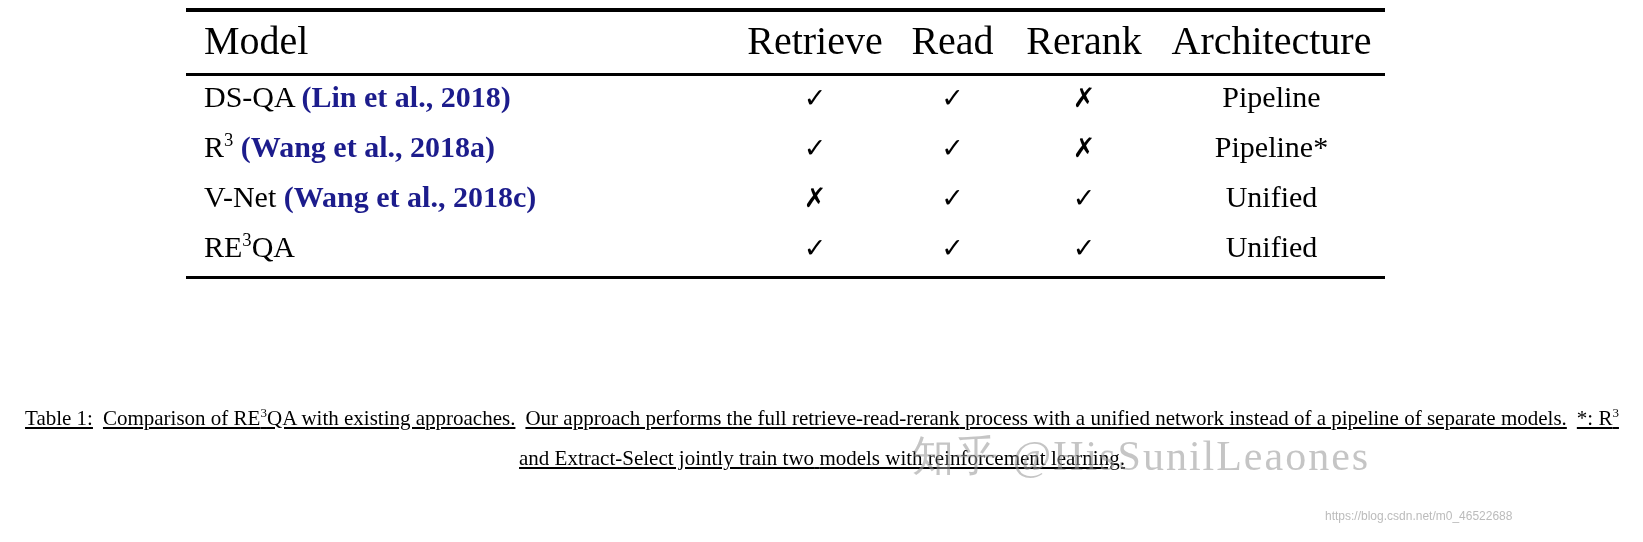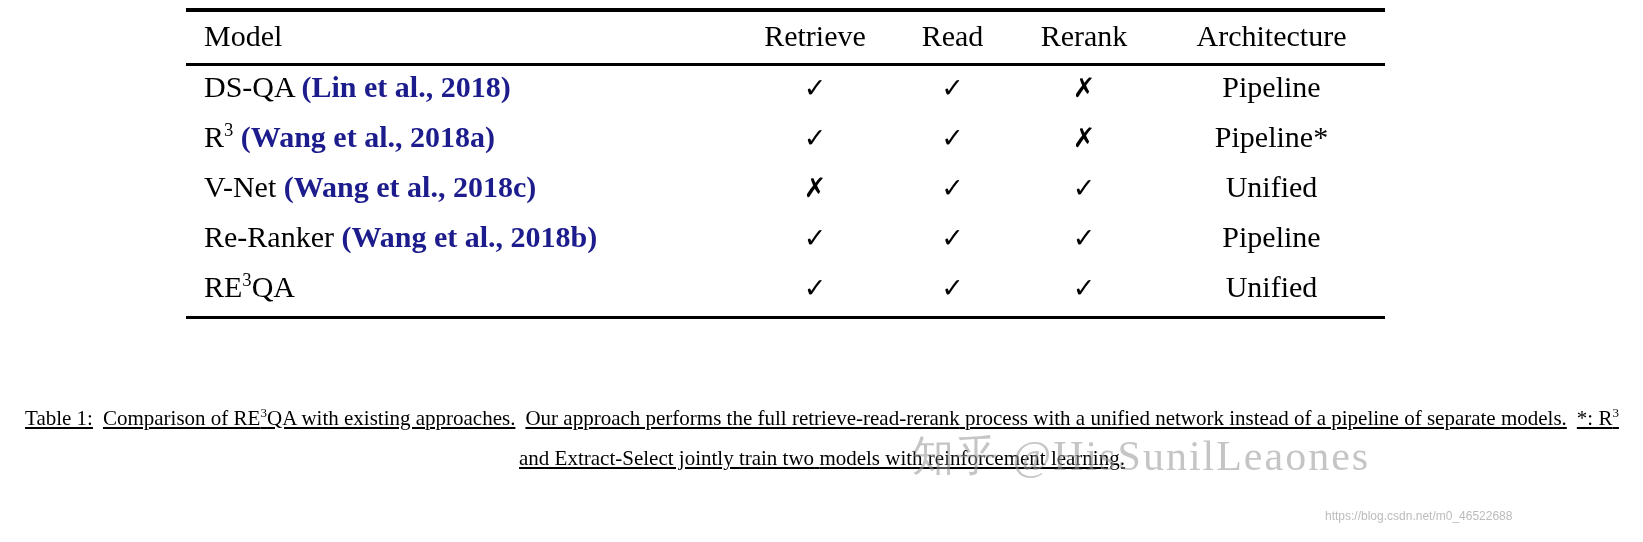--- a/index.html
+++ b/index.html
@@ -50,21 +50,21 @@
   .rule-mid    { height: 3px;  background: #000; }
   .rule-bottom { height: 3px;  background: #000; }
 
   .rule-row td { padding: 0 !important; height: 0; }
   .rule-cell { padding: 0 !important; }
 
   
   .hdr {
     text-align: center;
     padding: 9px 0 12px 0 !important;
-    font-size: 30px;
+    font-size: 40px;
     font-family: Liberation Serif, serif;
   }
   .hdr.model-col {
     text-align: left;
     padding-left: 18px !important;
   }
 
   
   .cell {
     text-align: center;
@@ -194,27 +194,20 @@
 
 
       <tr class="body-row">
         <td class="cell model-col"><span>V-Net</span> <span class="cite">(Wang et al., 2018c)</span></td>
         <td class="cell vsep"><span class="mark">✗</span></td>
         <td class="cell vsep"><span class="mark">✓</span></td>
         <td class="cell vsep"><span class="mark">✓</span></td>
         <td class="cell vsep arch-col">Unified</td>
       </tr>
 
-      <tr class="body-row">
-        <td class="cell model-col"><span>Re-Ranker</span> <span class="cite">(Wang et al., 2018b)</span></td>
-        <td class="cell vsep"><span class="mark">✓</span></td>
-        <td class="cell vsep"><span class="mark">✓</span></td>
-        <td class="cell vsep"><span class="mark">✓</span></td>
-        <td class="cell vsep arch-col">Pipeline</td>
-      </tr>
 
       <tr class="body-row">
         <td class="cell model-col bold-model"><span>RE</span><span class="sup">3</span><span>QA</span></td>
         <td class="cell vsep"><span class="mark">✓</span></td>
         <td class="cell vsep"><span class="mark">✓</span></td>
         <td class="cell vsep"><span class="mark">✓</span></td>
         <td class="cell vsep arch-col">Unified</td>
       </tr>
 
       <tr class="rule-row">

